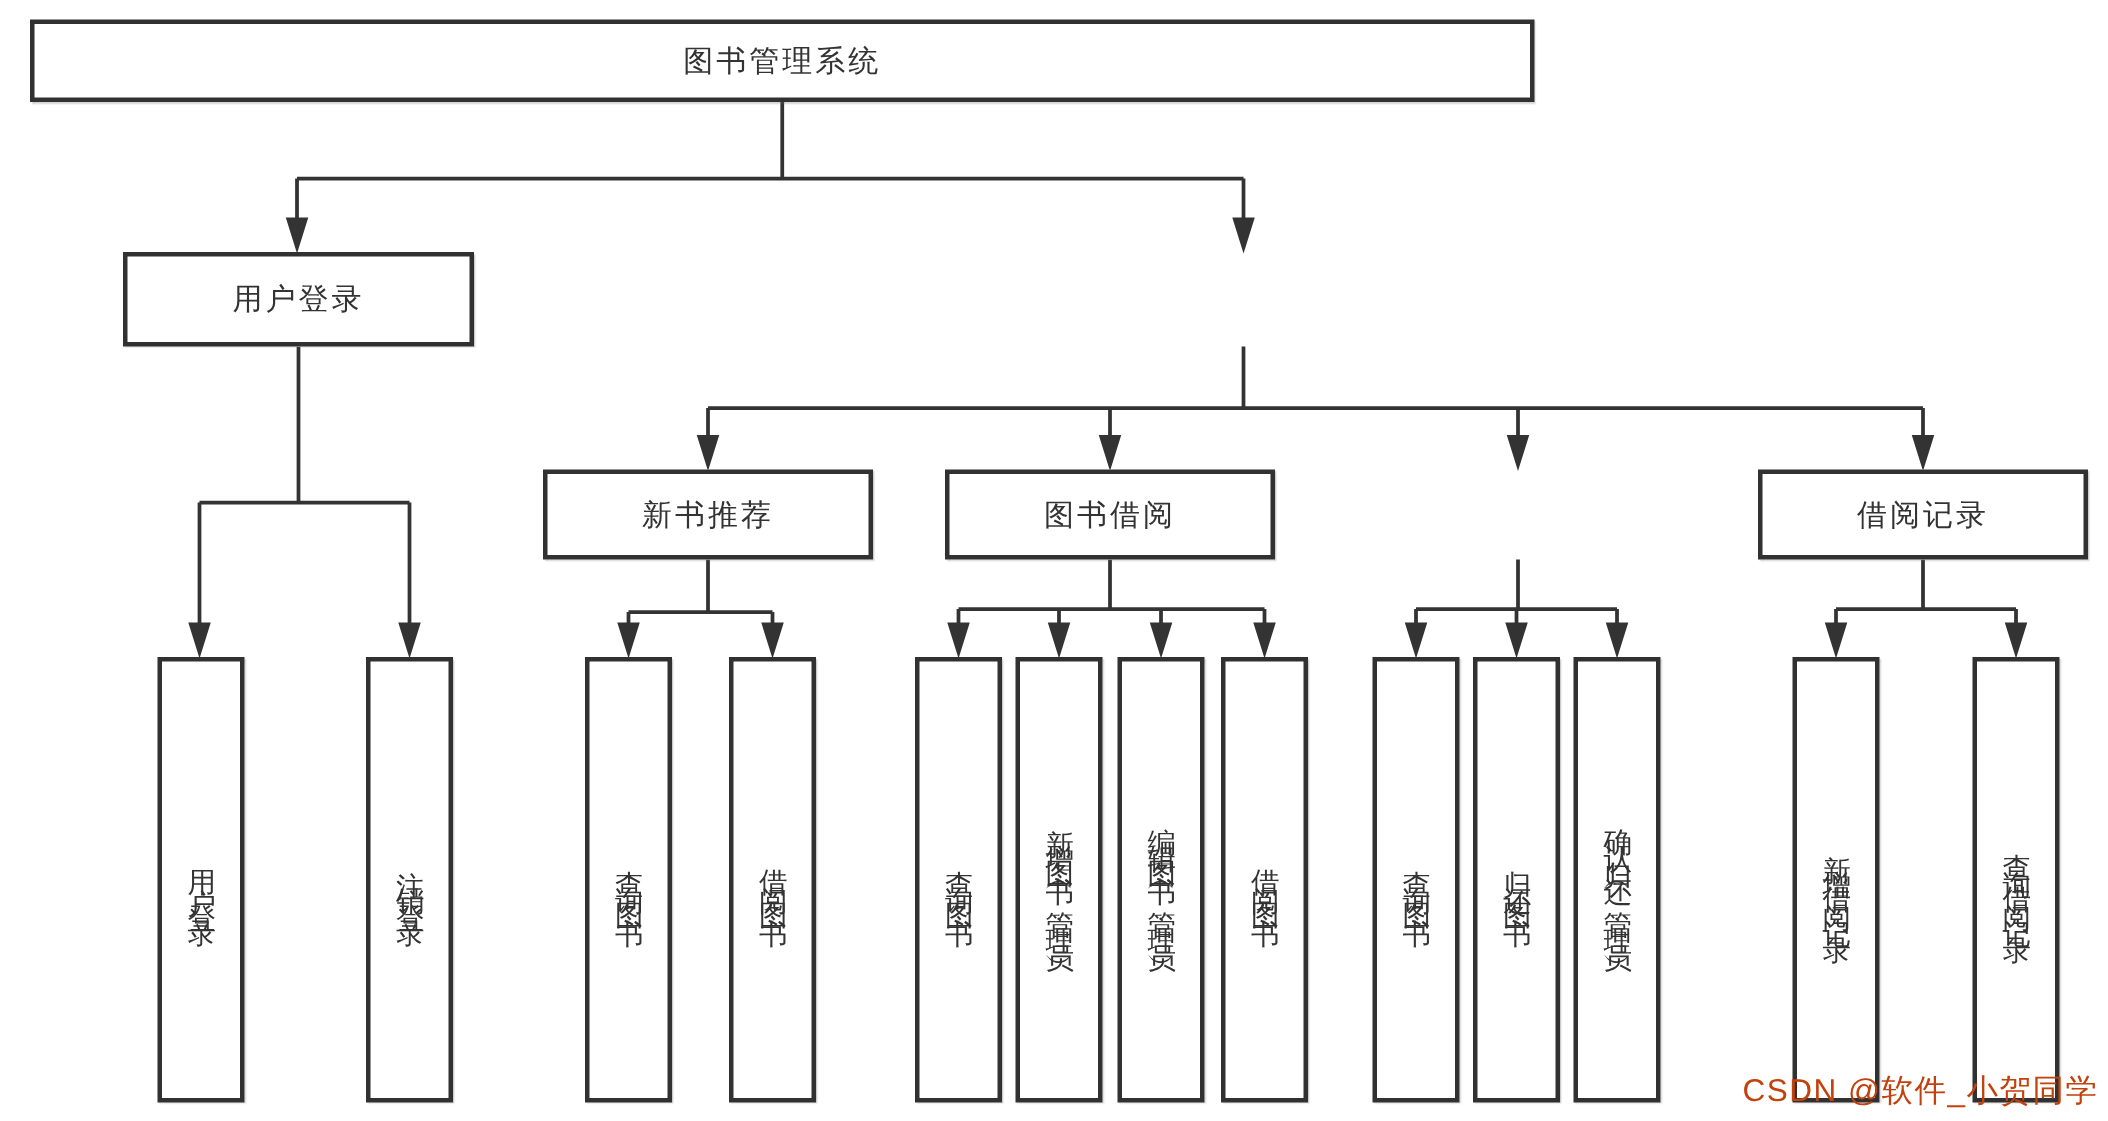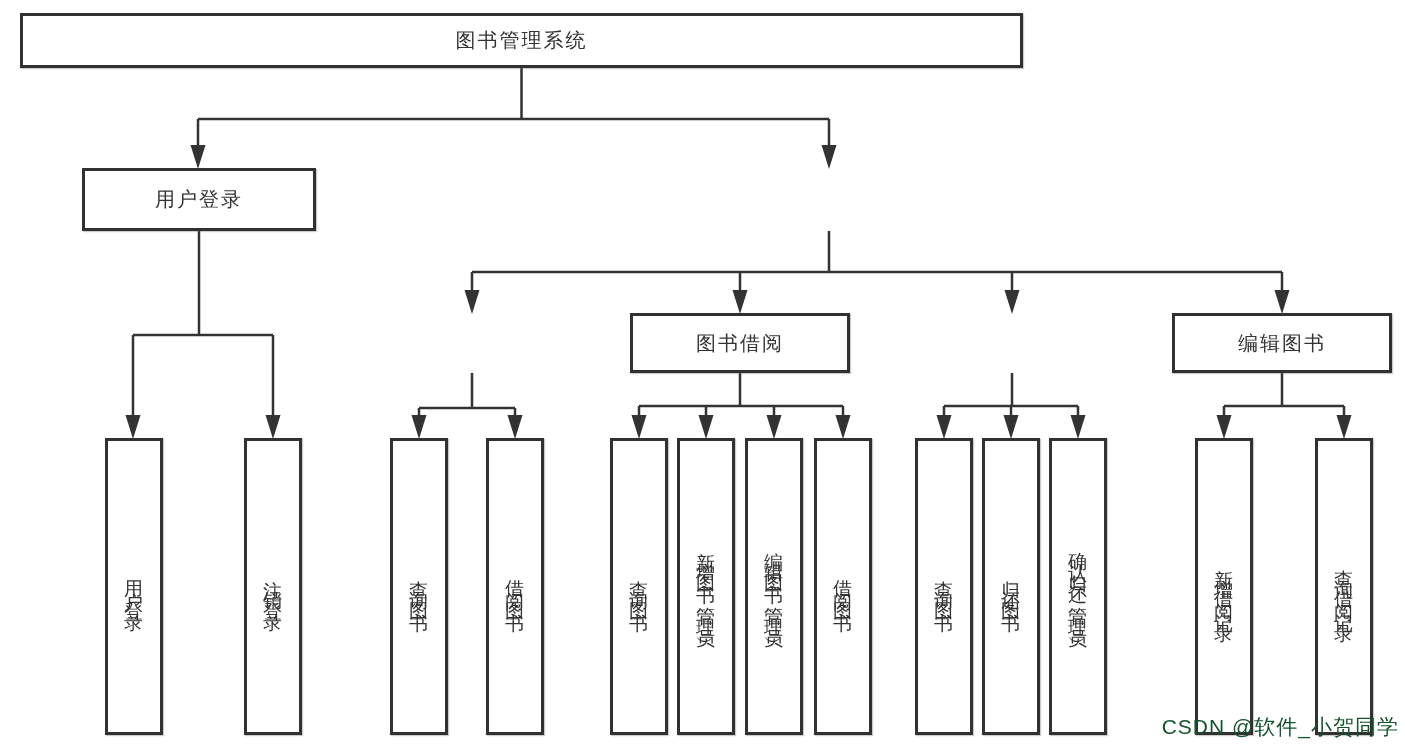--- a/index.html
+++ b/index.html
@@ -13,21 +13,21 @@
     display:flex;align-items:center;justify-content:center;
     box-shadow:1px 1px 1px rgba(110,110,110,0.35);
   }
   .box.h span{font-size:20px;letter-spacing:2px;white-space:nowrap;}
   .box.v span{
     writing-mode:vertical-rl;text-orientation:mixed;
     font-size:19px;line-height:1;letter-spacing:11px;
   }
   .watermark{
     position:absolute;right:6px;bottom:6px;font-size:21px;letter-spacing:1px;
-    color:#14532d;z-index:5;white-space:nowrap;text-align:right;
+    color:#c2410c;z-index:5;white-space:nowrap;text-align:right;
   }
 </style>
 </head>
 <body>
 
 <div class="canvas">
 
   <svg class="connectors" viewBox="0 0 1405 747" xmlns="http://www.w3.org/2000/svg">
     <g stroke="#333333" stroke-width="2.5" fill="none">
 
@@ -69,25 +69,28 @@
   </svg>
 
   <div class="box h" style="left:20px;top:13px;width:1003px;height:55px">
     <span>图书管理系统</span>
   </div>
 
   <div class="box h" style="left:82px;top:168px;width:234px;height:63px">
     <span>用户登录</span>
   </div>
 
+  <div class="box h" style="left:362px;top:313px;width:220px;height:60px">
+    <span>新书推荐</span>
+  </div>
   <div class="box h" style="left:630px;top:313px;width:220px;height:60px">
     <span>图书借阅</span>
   </div>
   <div class="box h" style="left:1172px;top:313px;width:220px;height:60px">
-    <span>编辑图书</span>
+    <span>借阅记录</span>
   </div>
 
   <div class="box v" style="left:105px;top:438px;width:58px;height:297px">
     <span>用户登录</span>
   </div>
   <div class="box v" style="left:244px;top:438px;width:58px;height:297px">
     <span>注销登录</span>
   </div>
 
   <div class="box v" style="left:390px;top:438px;width:58px;height:297px">

